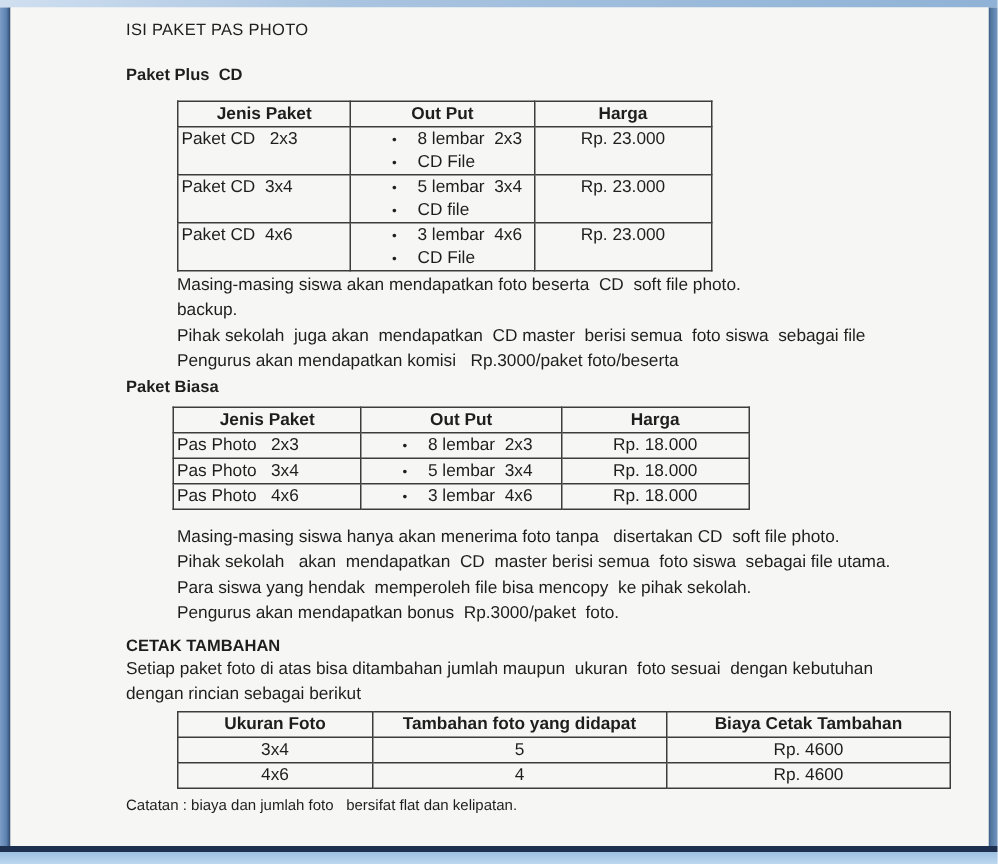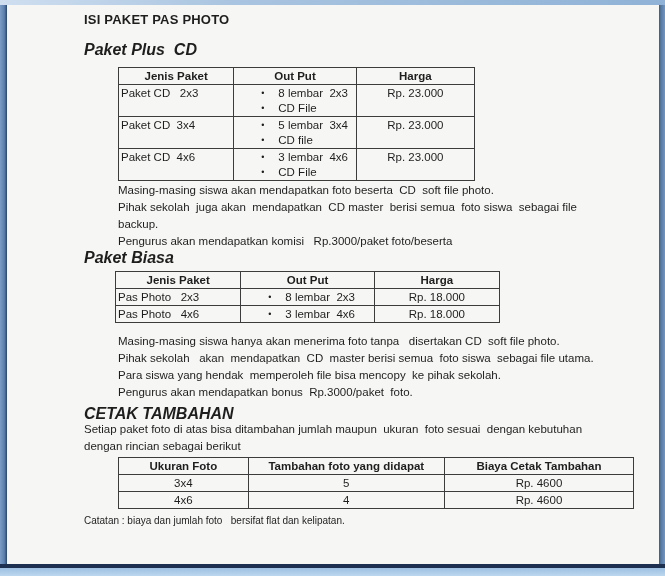--- a/index.html
+++ b/index.html
@@ -15,22 +15,22 @@
   .frame-left{position:absolute;top:5px;left:0;width:7px;bottom:12px;
     background:linear-gradient(to right,#7b9cc5 0%,#5d82b1 60%,#2c4569 100%);}
   .frame-right{position:absolute;top:5px;right:0;width:6px;bottom:12px;
     background:linear-gradient(to left,#7295c1 0%,#54799f 70%,#3a5a86 100%);}
   .frame-bottom-line{position:absolute;left:0;right:0;bottom:8px;height:4px;background:#1e3050;}
   .frame-bottom{position:absolute;left:0;right:0;bottom:0;height:8px;
     background:linear-gradient(to bottom,#9ec0e2,#bcd7ef);}
   .doc{position:absolute;top:5px;left:7px;right:6px;bottom:12px;
     background:#f6f6f4;padding:8px 8px 0 77px;box-sizing:border-box;}
 
-  .title{font-size:13px;font-weight:bold;letter-spacing:.2px;line-height:14px;white-space:pre;}
-  .section-heading{font-size:16px;font-weight:bold;line-height:14px;white-space:pre;font-style:italic;}
+  .title{font-size:11px;font-weight:normal;letter-spacing:.2px;line-height:14px;white-space:pre;}
+  .section-heading{font-size:11px;font-weight:bold;line-height:14px;white-space:pre;}
   .h-plus{margin-top:16px;}
   .h-biasa{margin-top:1px;}
   .h-cetak{margin-top:6px;}
 
   table{border-collapse:collapse;table-layout:fixed;font-size:11.5px;color:#1e1e1e;}
   td,th{border:1px solid #3c3c3c;padding:1px 5px 0 5px;vertical-align:top;line-height:15px;}
   th{font-weight:bold;text-align:center;white-space:pre;}
   .t1{margin:10px 0 0 34px;width:357px;}
   .t1 col.c1{width:115px}.t1 col.c2{width:122px}.t1 col.c3{width:118px}
   .t2{margin:6px 0 0 31px;width:385px;}
@@ -122,22 +122,22 @@
               <span class="btxt">CD File</span>
             </div>
         </td>
         <td class="harga">Rp. 23.000</td>
       </tr>
     </tbody>
   </table>
 
   <div class="notes">
     <div class="line">Masing-masing siswa akan mendapatkan foto beserta  CD  soft file photo.</div>
+    <div class="line">backup.</div>
     <div class="line">Pihak sekolah  juga akan  mendapatkan  CD master  berisi semua  foto siswa  sebagai file</div>
-    <div class="line">backup.</div>
     <div class="line">Pengurus akan mendapatkan komisi   Rp.3000/paket foto/beserta</div>
   </div>
 
   <div class="section-heading h-biasa">Paket Biasa</div>
 
   <table class="t2">
     <colgroup>
         <col class="c1">
         <col class="c2">
         <col class="c3">
@@ -154,20 +154,30 @@
         <td class="jenis">Pas Photo   2x3</td>
         <td class="output">
           <div class="bullet">
               <span class="dot">•</span>
               <span class="btxt">8 lembar  2x3</span>
             </div>
         </td>
         <td class="harga">Rp. 18.000</td>
       </tr>
       <tr>
+        <td class="jenis">Pas Photo   3x4</td>
+        <td class="output">
+          <div class="bullet">
+              <span class="dot">•</span>
+              <span class="btxt">5 lembar  3x4</span>
+            </div>
+        </td>
+        <td class="harga">Rp. 18.000</td>
+      </tr>
+      <tr>
         <td class="jenis">Pas Photo   4x6</td>
         <td class="output">
           <div class="bullet">
               <span class="dot">•</span>
               <span class="btxt">3 lembar  4x6</span>
             </div>
         </td>
         <td class="harga">Rp. 18.000</td>
       </tr>
     </tbody>

